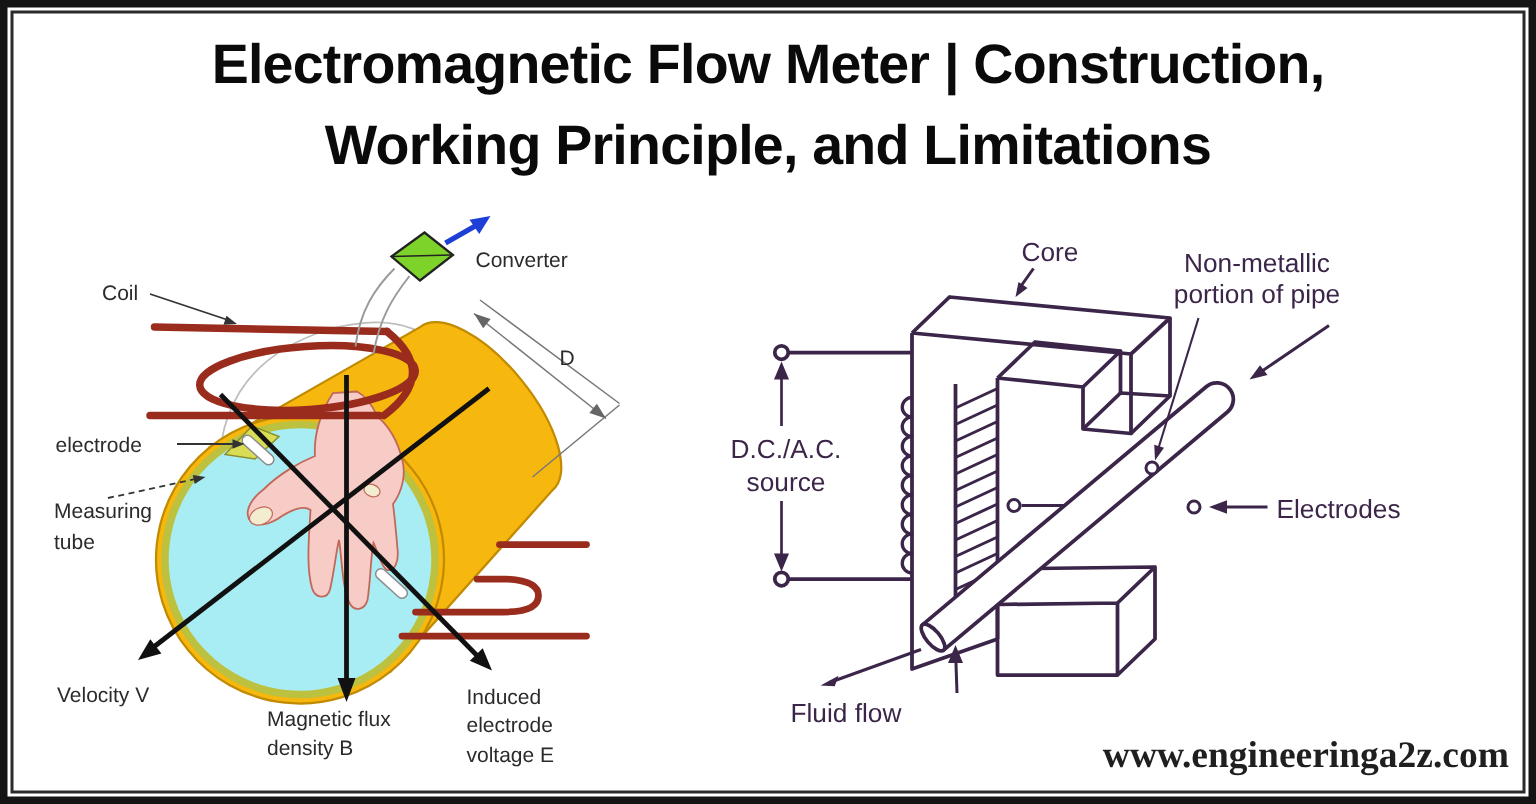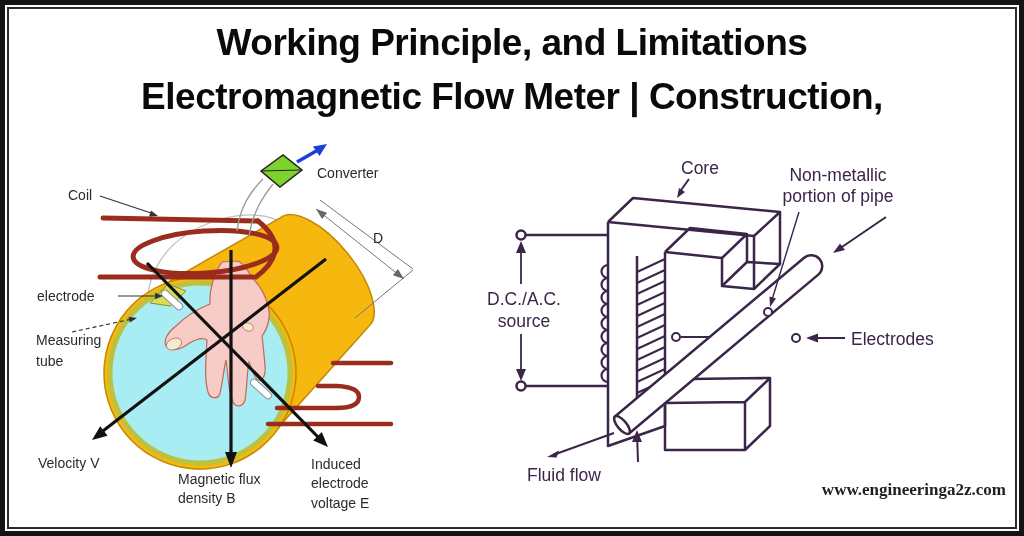--- a/index.html
+++ b/index.html
@@ -2,37 +2,37 @@
 <html><head>
 <meta charset="utf-8">
 <style>
   html,body{margin:0;padding:0;background:#777;}
   .page{position:relative;width:1024px;height:536px;background:#ffffff;overflow:hidden;
         font-family:"Liberation Sans",sans-serif;}
   .frame-outer{position:absolute;inset:0;border:5px solid #141414;pointer-events:none;z-index:40;}
   .frame-inner{position:absolute;inset:7px;border:2px solid #2b2b2b;pointer-events:none;z-index:40;}
   .title{position:absolute;top:16px;left:30px;right:30px;text-align:center;
          font-size:37px;line-height:1.45;font-weight:700;color:#0a0a0a;letter-spacing:-0.5px;z-index:10;}
-  .watermark{position:absolute;right:18px;bottom:36px;font-family:"Liberation Serif",serif;
-             font-weight:700;font-size:17px;color:#1f1f1f;z-index:10;}
+  .watermark{position:absolute;right:18px;bottom:18px;font-family:"Liberation Serif",serif;
+             font-weight:700;font-size:25px;color:#1f1f1f;z-index:10;}
   svg{position:absolute;left:0;top:0;z-index:5;}
   svg text{font-family:"Liberation Sans",sans-serif;}
   .lbl-l{font-size:14px;fill:#2b2b2b;}
   .lbl-r{font-size:17.5px;}
 </style>
 </head>
 <body>
 
 <div class="page">
   <div class="frame-outer"></div>
   <div class="frame-inner"></div>
 
   <div class="title">
+    <div>Electromagnetic Flow Meter | Construction,</div>
     <div>Working Principle, and Limitations</div>
-    <div>Electromagnetic Flow Meter | Construction,</div>
   </div>
 
   <svg width="1024" height="536" viewBox="0 0 1024 536">
 
     <g>
 
       <path d="M146 315 Q146 243 218 220 Q268 206 293 231" fill="none" stroke="#bdbdbd" stroke-width="1.2"></path>
 
       <g transform="translate(200,373) rotate(-39)">
         <path d="M0 -96 L160 -70 A30 70 0 0 1 160 70 L0 96 Z" stroke="#c18a00" stroke-width="1.5" fill="#f6b70e"></path>

